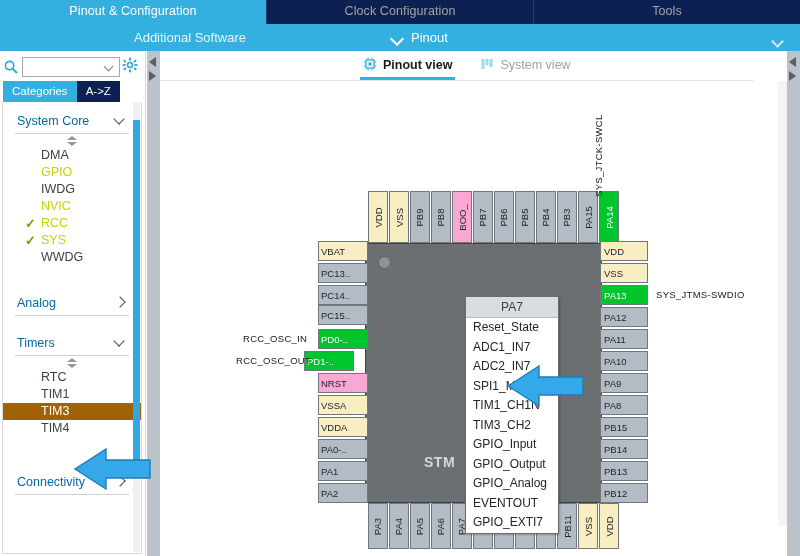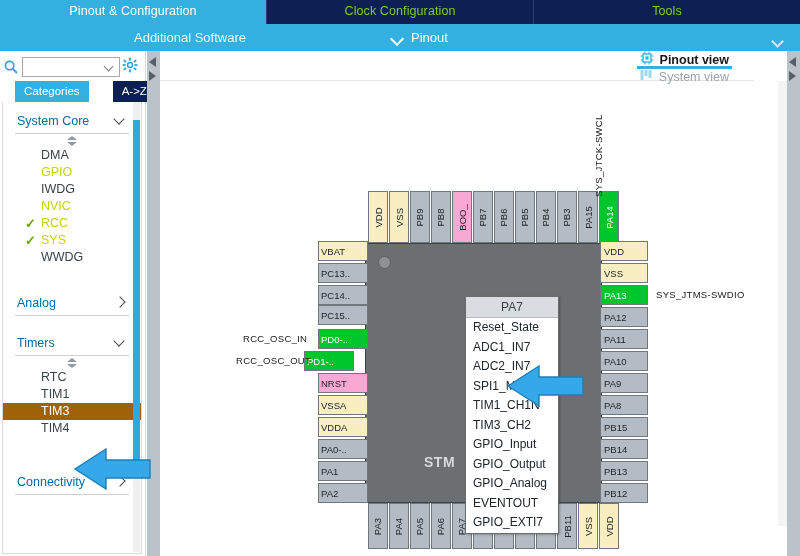--- a/index.html
+++ b/index.html
@@ -12,21 +12,21 @@
   }
   #app { position: relative; width: 800px; height: 556px; padding-left: 34px; }
 
   
   .tabbar {
     position: absolute; top: 0; left: 0; width: 800px; height: 24px;
     background: #0c2152; display: flex;
   }
   .tab {
     flex: 1 1 0; height: 24px; line-height: 23px; text-align: center;
-    font-size: 12.5px; color: #84cc16; border-right: 1px solid #2a3f70;
+    font-size: 12.5px; color: #a3a3a3; border-right: 1px solid #2a3f70;
     letter-spacing: .1px; cursor: default; white-space: nowrap; overflow: hidden;
   }
   .tab:last-child { border-right: none; }
   .tab.active {
     background: #33b0e0; color: #ffffff;
   }
 
   
   .subbar {
     position: absolute; top: 24px; left: 0; width: 800px; height: 27px;
@@ -94,22 +94,22 @@
   }
 
   .cattabs {
     position: absolute; top: 30px; left: 3px; width: 140px; height: 21px;
     display: flex;
   }
   .cattab {
     height: 21px; line-height: 20px; font-size: 11.5px;
     padding: 0 9px; cursor: default; white-space: nowrap;
   }
-  .cattab.sel { background: #33b0e0; color: #ffffff; margin-left: 12px; }
-  .cattab.unsel { background: #0c2152; color: #ffffff; margin-left: 24px; }
+  .cattab.sel { background: #33b0e0; color: #ffffff; }
+  .cattab.unsel { background: #0c2152; color: #ffffff; }
 
   .catlist {
     position: absolute; top: 51px; left: 2px; width: 140px; height: 452px;
     background: #ffffff; border: 1px solid #dadada; border-top: none;
     overflow: hidden;
   }
   .group-head {
     display: flex; align-items: center; justify-content: space-between;
     height: 26px; margin: 6px 12px 0 12px; padding: 0 2px;
     border-bottom: 1px solid #cfcfcf;
@@ -182,23 +182,22 @@
     border-bottom: 5px solid transparent; border-left: 7px solid #57606a;
   }
 
   
   .canvas {
     position: absolute; top: 51px; left: 160px; width: 627px; height: 505px;
     background: #ffffff; overflow: hidden;
   }
   .viewtabs {
     position: absolute; top: 0; left: 0; width: 594px; height: 30px;
-    border-bottom: 1px solid #e4e4e4; display: flex; align-items: flex-end;
+    border-bottom: 1px solid #e4e4e4; display: flex; align-items: flex-start;
     padding-left: 200px;
-    flex-direction: column;
   }
   .viewtab {
     display: flex; align-items: center; height: 28px; margin-right: 22px;
     font-size: 12.5px; cursor: default; position: relative; padding: 0 3px;
   }
   .viewtab .lbl { margin-left: 6px; }
   .viewtab.active .lbl { color: #1a1a1a; font-weight: bold; }
   .viewtab.inactive .lbl { color: #9aa3aa; }
   .viewtab.active::after {
     content: ""; position: absolute; bottom: -1px; left: 0; right: 0;

